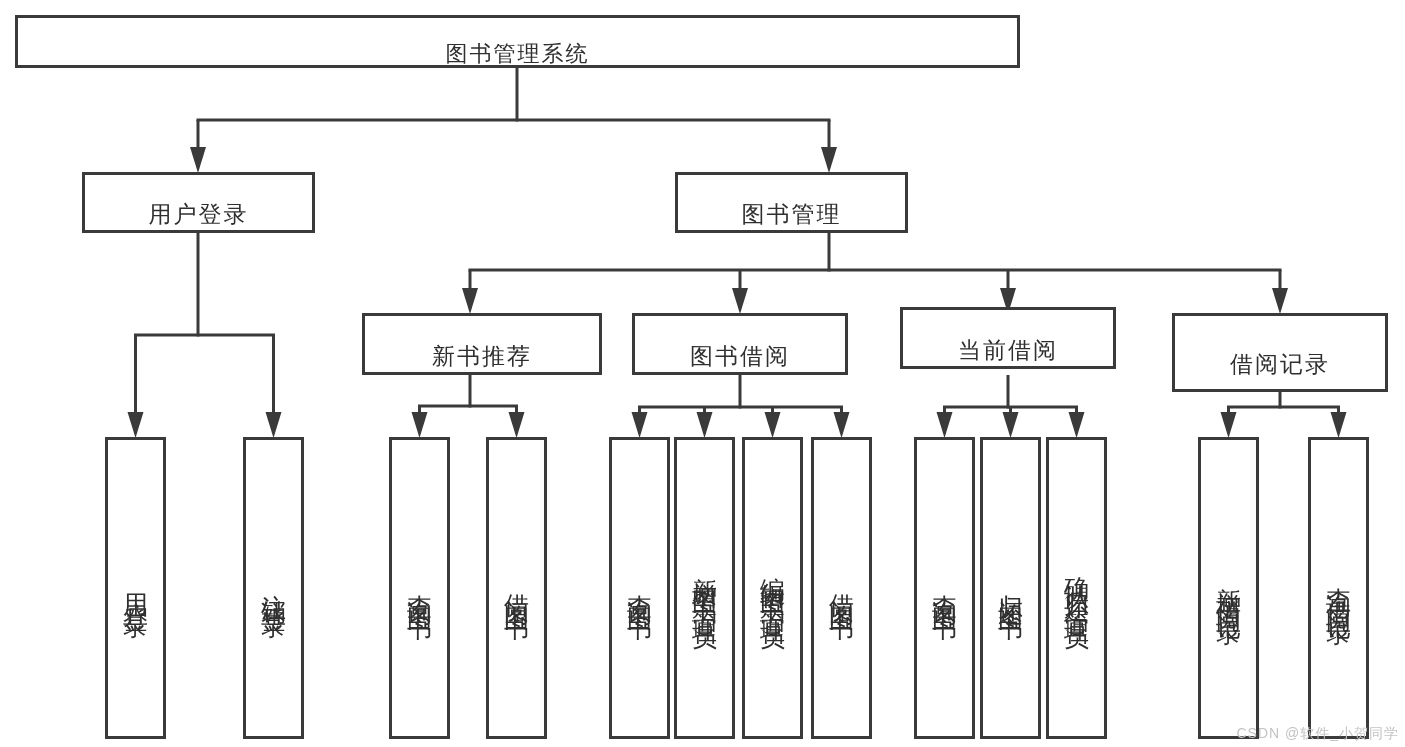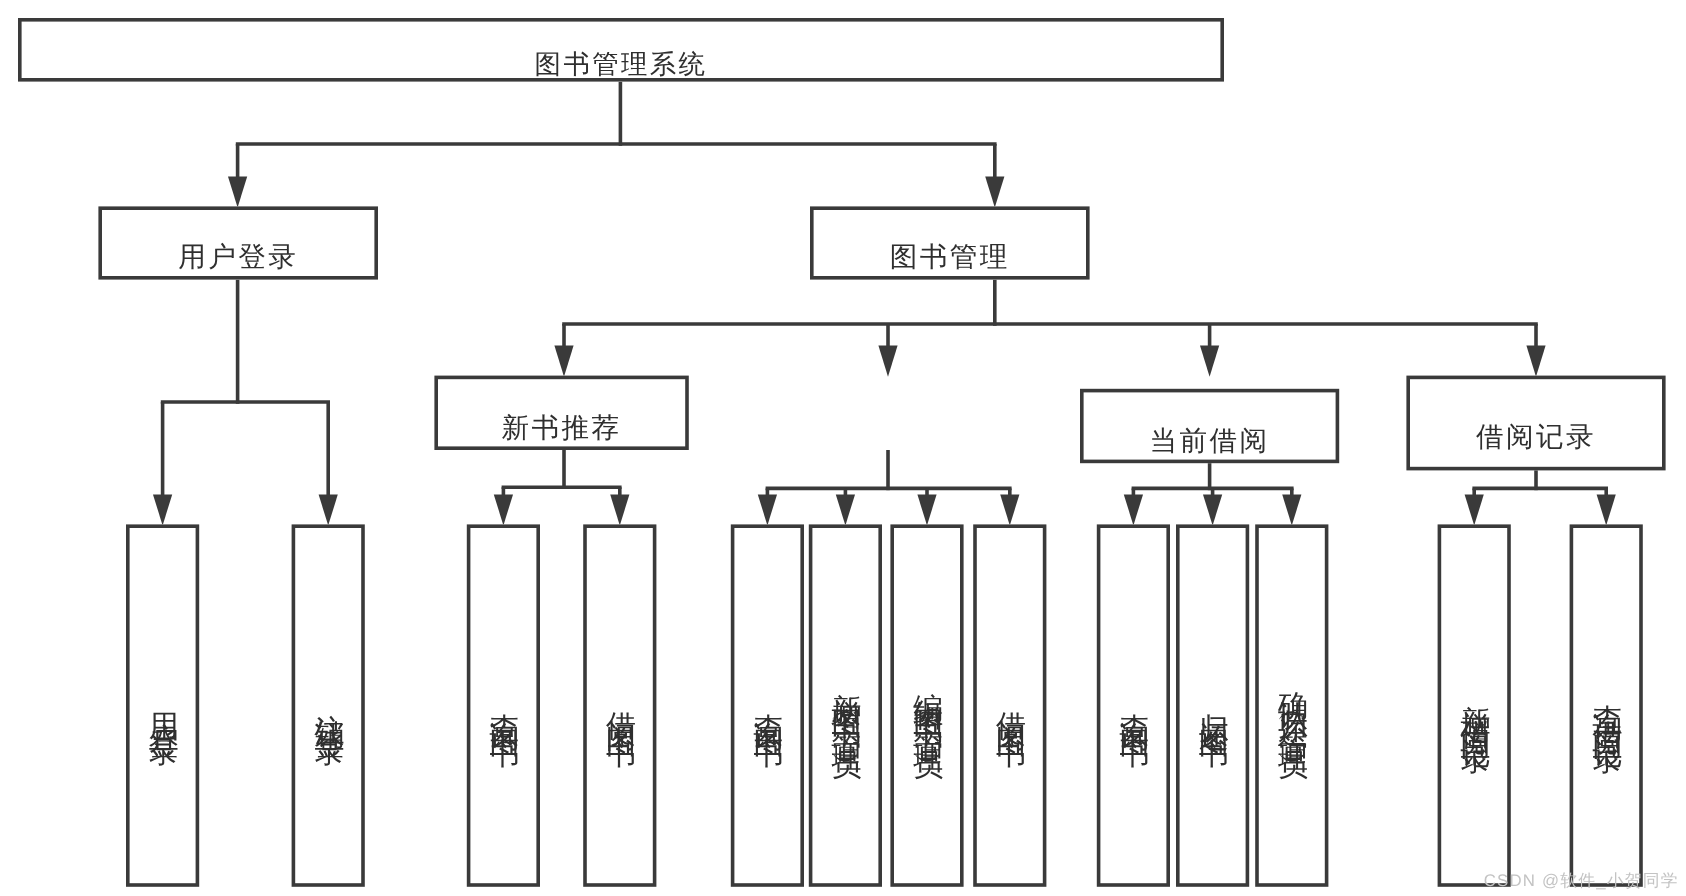--- a/index.html
+++ b/index.html
@@ -140,24 +140,27 @@
     <span>图书管理系统</span>
   </div>
 
   <div class="box h" style="left:82px; top:172px; width:233px; height:61px;">
     <span>用户登录</span>
   </div>
   <div class="box h" style="left:675px; top:172px; width:233px; height:61px;">
     <span>图书管理</span>
   </div>
 
-  <div class="box h" style="left:362px; top:313px; width:212px; height:62px;">
+  <div class="box h" style="left:362px; top:313px; width:240px; height:62px;">
     <span>新书推荐</span>
   </div>
-  <div class="box h" style="left:900px; top:324px; width:216px; height:62px;">
+  <div class="box h" style="left:632px; top:313px; width:216px; height:62px;">
+    <span>图书借阅</span>
+  </div>
+  <div class="box h" style="left:900px; top:307px; width:216px; height:62px;">
     <span>当前借阅</span>
   </div>
   <div class="box h" style="left:1172px; top:313px; width:216px; height:79px;">
     <span>借阅记录</span>
   </div>
 
   <div class="box v" style="left:105px; top:437px; width:61px; height:302px;">
     <span>用户登录</span>
   </div>
   <div class="box v" style="left:243px; top:437px; width:61px; height:302px;">

